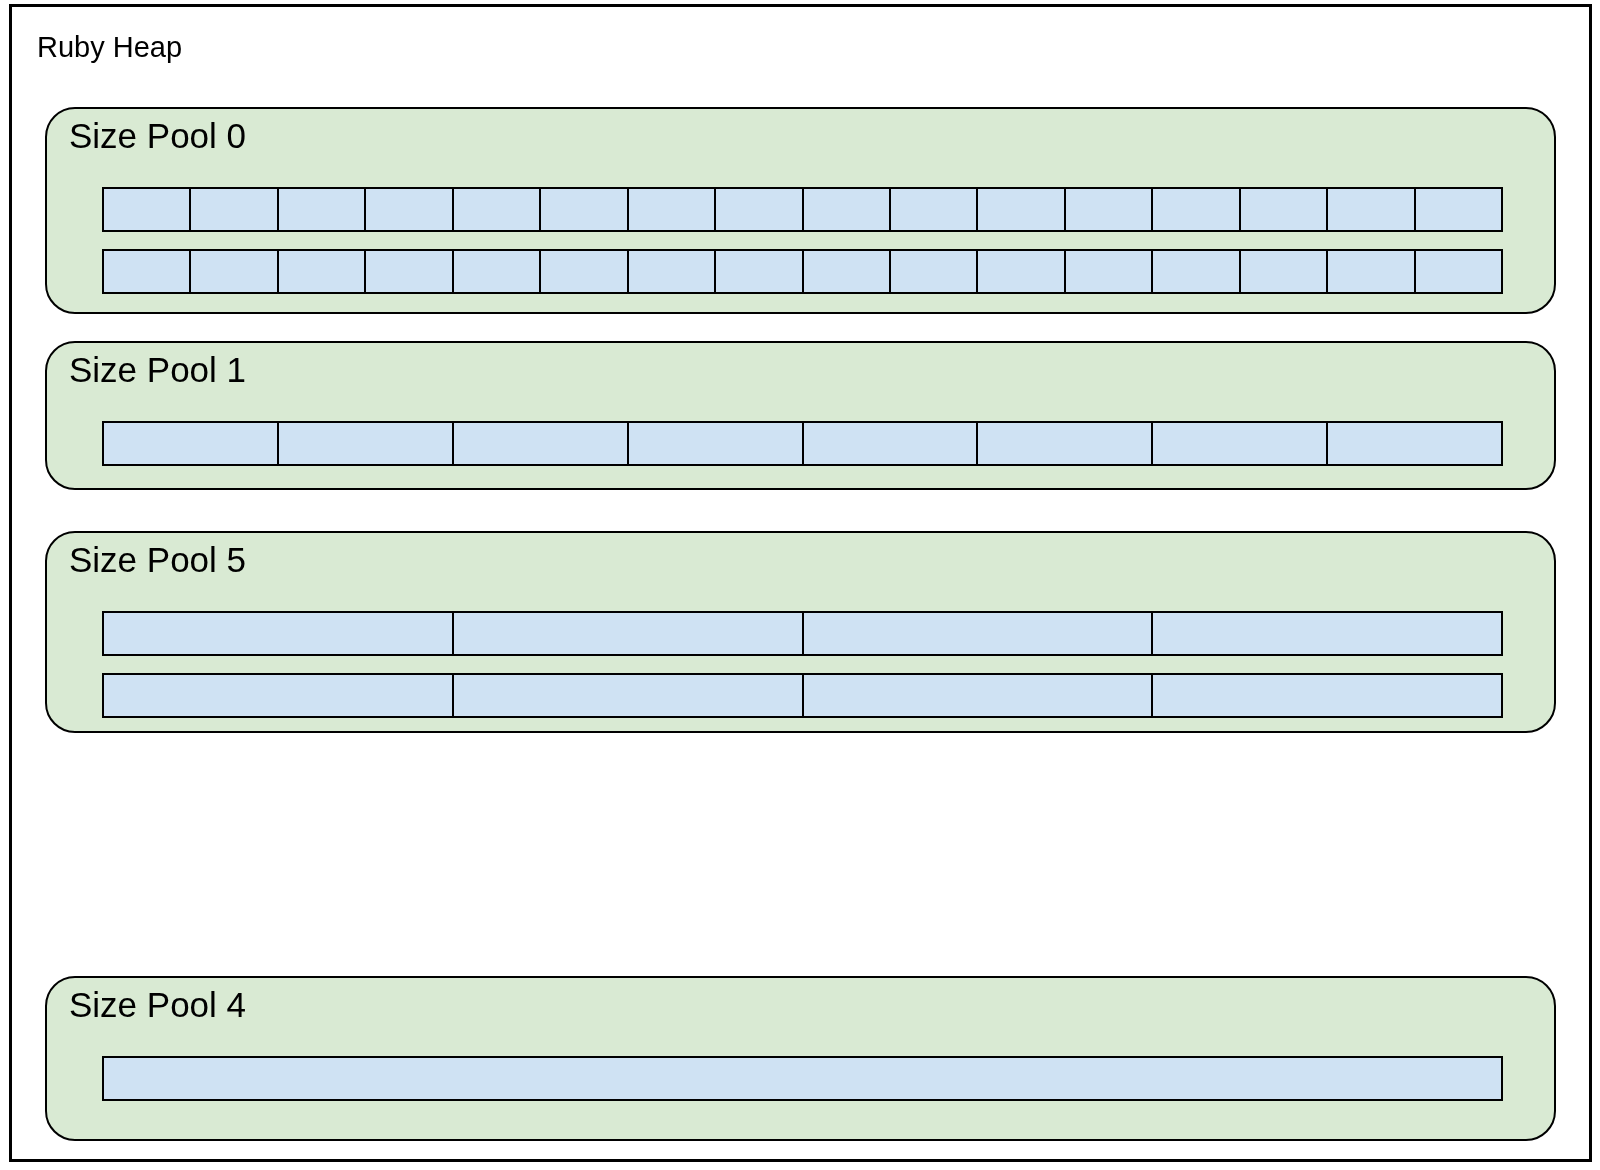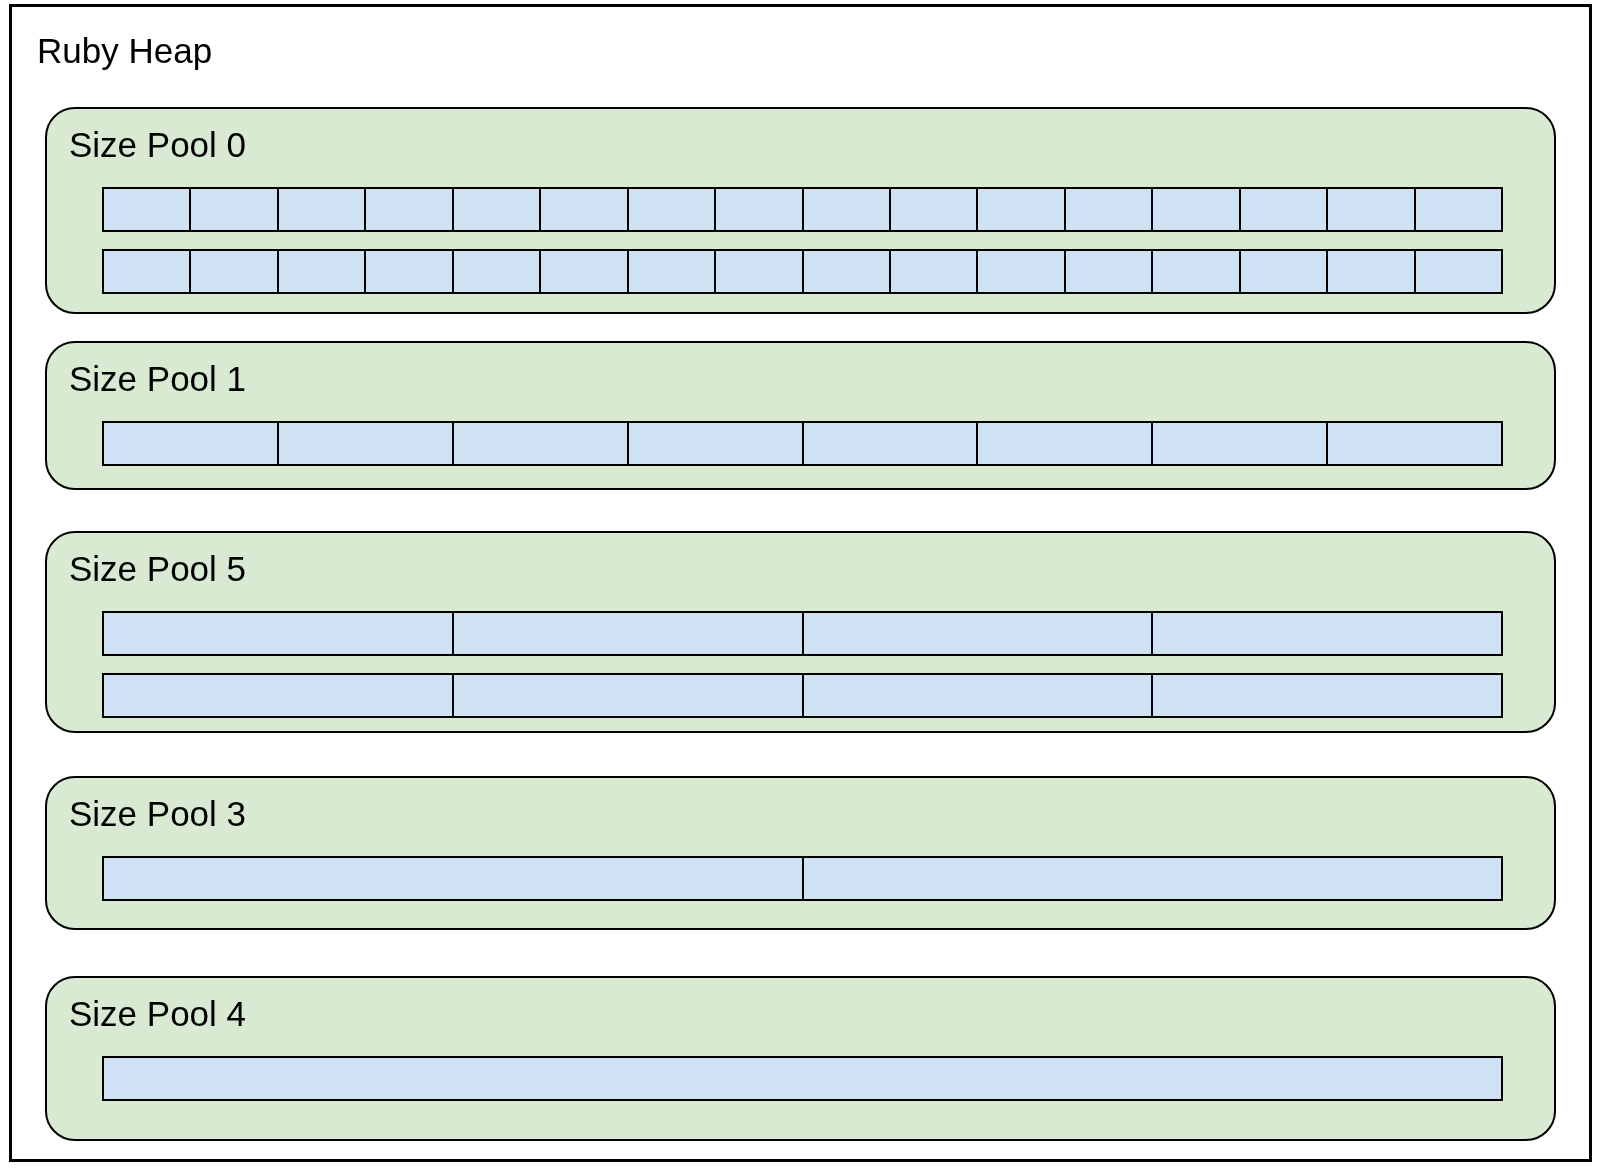--- a/index.html
+++ b/index.html
@@ -27,38 +27,38 @@
     top: 4px;
     width: 1577px;
     height: 1152px;
     border: 3px solid var(--border);
     background: var(--bg);
   }
   .title {
     position: absolute;
     left: 25px;
     top: 23px;
-    font-size: 35px;
+    font-size: 29px;
     line-height: 1.2;
     color: #000;
     white-space: nowrap;
   }
   .pool {
     position: absolute;
     left: 33px; 
     width: 1511px;
     box-sizing: border-box;
     background: var(--pool-fill);
     border: 2px solid var(--border);
     border-radius: 30px;
   }
   .pool-label {
     position: absolute;
     left: 22px;
-    top: 15px;
+    top: 6px;
     font-size: 35px;
     line-height: 1.2;
     color: #000;
     white-space: nowrap;
   }
   .slot-rows {
     position: absolute;
     left: 55px;
     top: 78px;
     width: 1401px;
@@ -155,29 +155,20 @@
         </div>
         <div class="slot-row">
           <div class="slot"></div>
           <div class="slot"></div>
           <div class="slot"></div>
           <div class="slot"></div>
         </div>
       </div>
   </section>
 
-  <section class="pool" style="top:769px;height:154px">
-    <div class="pool-label">Size Pool 3</div>
-    <div class="slot-rows">
-        <div class="slot-row">
-          <div class="slot"></div>
-          <div class="slot"></div>
-        </div>
-      </div>
-  </section>
 
   <section class="pool" style="top:969px;height:165px">
     <div class="pool-label">Size Pool 4</div>
     <div class="slot-rows">
         <div class="slot-row">
           <div class="slot"></div>
         </div>
       </div>
   </section>
 </div>

